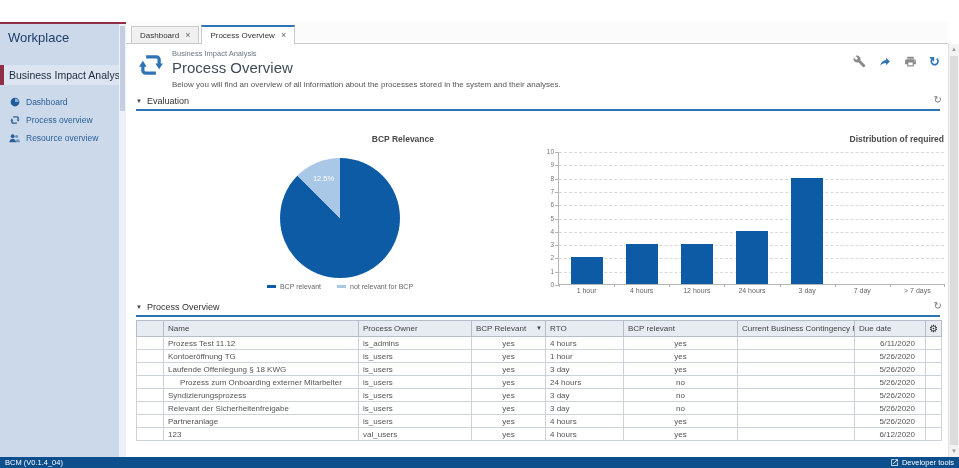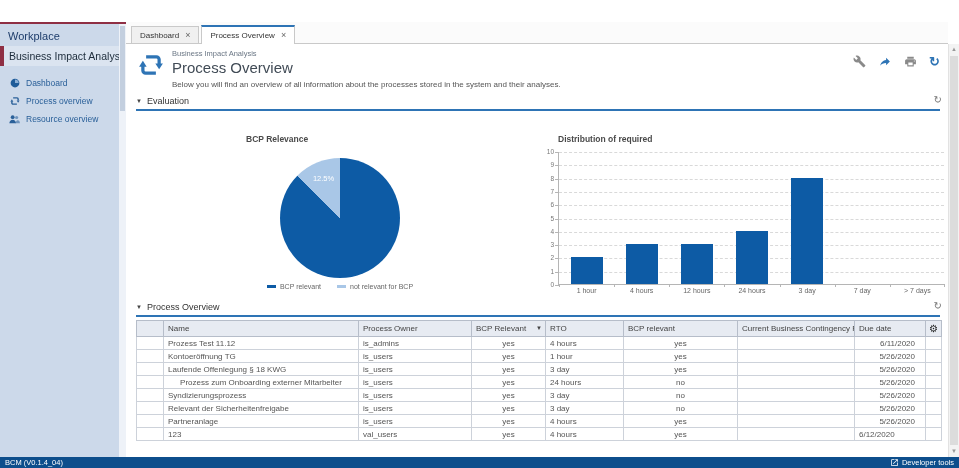--- a/index.html
+++ b/index.html
@@ -8,21 +8,21 @@
 
   
   .topbar { position:absolute; left:0; top:0; right:0; height:22px; background:#0d4e8c; display:flex; align-items:center; padding:0 8px; }
   .logo { width:15px; height:15px; margin-right:7px; background-color:#8f2f44;
           background-image:radial-gradient(#c06878 1px, transparent 1.1px); background-size:4px 4px; }
   .app-title { color:#fff; font-size:12px; letter-spacing:.3px; }
   .topbar-right { margin-left:auto; display:flex; align-items:center; gap:20px; padding-right:8px; }
 
   
   .sidebar { position:absolute; left:0; top:22px; width:126px; bottom:11px; background:#ccd9ea; border-top:2px solid #8f2f44; }
-  .sb-workplace { font-size:11px; color:#1e3d6b; padding:6px 8px 4px; }
+  .sb-workplace { font-size:13px; color:#1e3d6b; padding:6px 8px 20px; }
   .sb-module { font-size:10.5px; color:#1c2b3a; background:#dbe4f0; padding:4px 5px; border-left:4px solid #8f2f44; white-space:nowrap; }
   .sb-nav { padding:8px 0; }
   .sb-item { display:flex; align-items:center; gap:6px; padding:4px 9px; font-size:8.5px; color:#2a6099; cursor:pointer; }
   .sb-item .icon { display:inline-flex; width:11px; justify-content:center; }
   .sb-scroll { position:absolute; right:0; top:0; bottom:0; width:7px; background:#eef2f8; }
   .sb-thumb { position:absolute; left:1px; top:2px; width:5px; height:85px; background:#c3cfdf; }
 
   
   .content { position:absolute; left:126px; top:22px; width:822px; bottom:11px; background:#fff; }
 
@@ -41,21 +41,21 @@
   .tool { cursor:pointer; display:inline-flex; }
   .refresh-blue { color:#2e74b5; font-size:13px; font-weight:bold; line-height:1; cursor:pointer; }
 
   .section-hdr { position:absolute; left:10px; right:8px; height:15px; border-bottom:2px solid #2e74b5; font-size:9px; color:#333; }
   .section-hdr .tri { font-size:6px; vertical-align:1px; margin-right:5px; color:#444; cursor:pointer; }
   .section-hdr .refresh { position:absolute; right:-2px; top:-1px; color:#777; font-size:10px; line-height:1; cursor:pointer; }
   #eval-hdr { top:74px; }
   #po-hdr { top:280px; }
 
   
-  .chart-title { position:absolute; font-size:8.5px; font-weight:bold; color:#4a4a4a; text-align:left; }
+  .chart-title { position:absolute; font-size:8.5px; font-weight:bold; color:#4a4a4a; text-align:right; }
   #pie-title { left:120px; top:112px; width:188px; }
   #bar-title { left:432px; top:112px; width:386px; }
   .pie { position:absolute; left:154px; top:136px; width:120px; height:120px; border-radius:50%; }
   .pie-label { position:absolute; transform:translate(-50%,-50%); font-size:7.5px; color:#fff; }
   .legend { position:absolute; top:261px; left:64px; width:300px; display:flex; justify-content:center; gap:16px; font-size:7px; color:#666; }
   .legend-item { display:flex; align-items:center; }
   .legend .mk { display:inline-block; width:9px; height:3px; margin-right:4px; }
 
   .bar-plot { position:absolute; left:432px; top:130px; width:386px; height:133px; border-left:1px solid #b5b5b5; border-bottom:1px solid #b5b5b5; }
   .gridline { position:absolute; left:0; right:0; border-top:1px dashed #d9d9d9; }
@@ -365,21 +365,21 @@
               <td></td>
             </tr>
             <tr>
               <td></td>
               <td style="text-align: left;">123</td>
               <td style="text-align: left;">val_users</td>
               <td style="text-align: center;">yes</td>
               <td style="text-align: left;">4 hours</td>
               <td style="text-align: center;">yes</td>
               <td style="text-align: left;"></td>
-              <td style="padding-right: 10px; margin-left: 47px;">6/12/2020</td>
+              <td style="text-align: right; padding-right: 10px; margin-left: 47px;">6/12/2020</td>
               <td></td>
             </tr>
           </tbody>
         </table>
     </div>
   </main>
 
   <div class="scrollbar">
     <div class="sb-arrow up">▲</div>
     <div class="thumb"></div>

